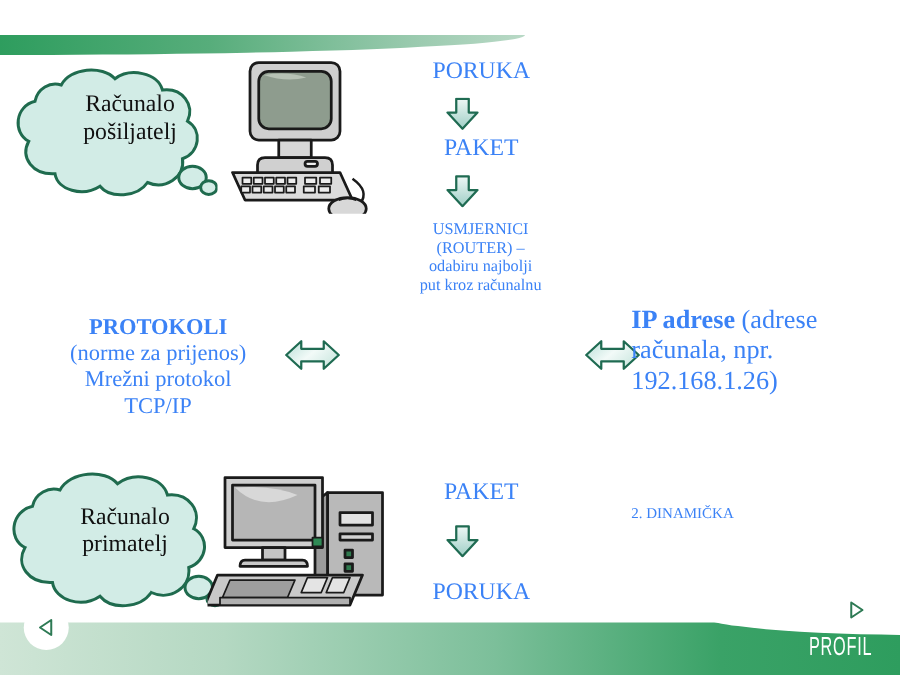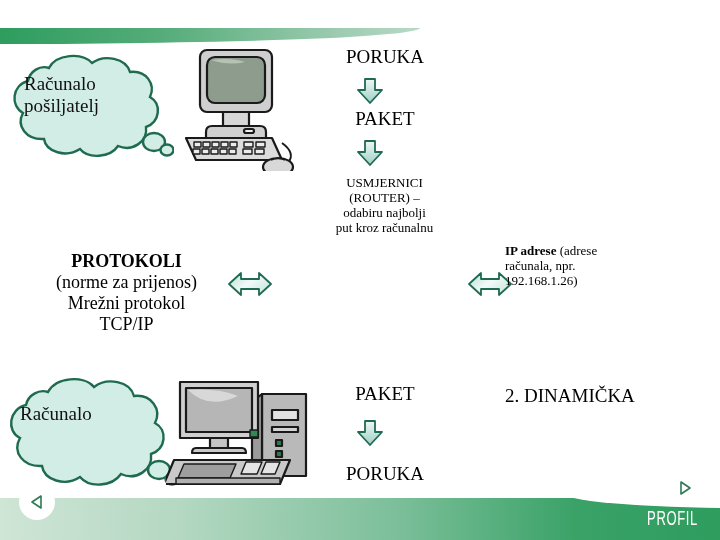--- a/index.html
+++ b/index.html
@@ -50,43 +50,43 @@
   }
   .navcircle{
     position:absolute;width:36px;height:36px;border-radius:50%;
     background:#ffffff;display:flex;align-items:center;justify-content:center;
   }
   .nav-prev{left:19px;top:484px;}
   .nav-next{left:667px;top:470px;}
   .tri{display:block;}
 
   
-  .txt{position:absolute;color:#000000;line-height:1.16;}
+  .txt{position:absolute;color:#3b82f6;line-height:1.16;}
   .center{text-align:center;}
   .b{font-weight:bold;}
 
   
   .c-poruka1{left:285px;top:46px;width:200px;font-size:19px;}
   .c-paket1{left:285px;top:108px;width:200px;font-size:19px;}
   .c-router{left:272px;top:175px;width:225px;font-size:13px;}
   .c-paket2{left:285px;top:383px;width:200px;font-size:19px;}
   .c-poruka2{left:285px;top:463px;width:200px;font-size:19px;}
 
   
   .l-prot{left:14px;top:251px;width:225px;font-size:18px;}
 
   
-  .r-ip{left:505px;top:243px;width:200px;font-size:13px;text-indent:-12px;padding-left:12px;}
+  .r-ip{left:505px;top:243px;width:200px;font-size:21px;text-indent:-12px;padding-left:12px;}
   .r-stat{left:505px;top:340px;width:205px;font-size:17.5px;}
-  .r-din{left:505px;top:385px;width:205px;font-size:19px;}
+  .r-din{left:505px;top:404px;width:205px;font-size:12px;}
 
   
   .cloud{position:absolute;}
   .cloud-label{
-    position:absolute;color:#111;font-size:19px;line-height:1.18;
+    position:absolute;text-align:center;color:#111;font-size:19px;line-height:1.18;
     width:160px;
   }
   .cloud1{left:4px;top:50px;}
   .cloud1-label{left:24px;top:73px;}
   .cloud2{left:0px;top:372px;}
   .cloud2-label{left:20px;top:403px;}
 
   
   .pc-old{position:absolute;left:178px;top:46px;}
   .pc-new{position:absolute;left:166px;top:372px;}
@@ -218,20 +218,21 @@
       <path d="M48 20 C56 5 84 3 94 15 C107 5 130 9 134 24 C151 22 162 37 155 51
                C168 58 166 77 151 82 C153 98 136 109 121 102
                C112 115 89 116 80 105 C65 115 44 108 42 94
                C23 95 12 80 20 66 C6 59 9 37 26 33 C28 23 39 17 48 20 Z"></path>
       <ellipse cx="159" cy="98" rx="11" ry="9"></ellipse>
       <ellipse cx="172" cy="107" rx="6.5" ry="5.5"></ellipse>
     </g>
   </svg>
   <div class="cloud-label cloud2-label">
     <div>Računalo</div>
+    <div>primatelj</div>
   </div>
 
   <svg class="pc-new" width="150" height="125" viewBox="0 0 150 125">
     <g stroke="#1a1a1a" stroke-width="2.2" stroke-linejoin="round">
       <path d="M96 22 h44 v82 h-44 Z" fill="#b9b9b9"></path>
       <path d="M96 22 l-10 8 v80 l10 -6 Z" fill="#9b9b9b"></path>
       <rect x="106" y="38" width="26" height="10" fill="#e2e2e2"></rect>
       <rect x="106" y="55" width="26" height="5" fill="#d2d2d2"></rect>
       <rect x="110" y="68" width="6" height="6" fill="#2f7a4e"></rect>
       <rect x="110" y="79" width="6" height="6" fill="#2f7a4e"></rect>

